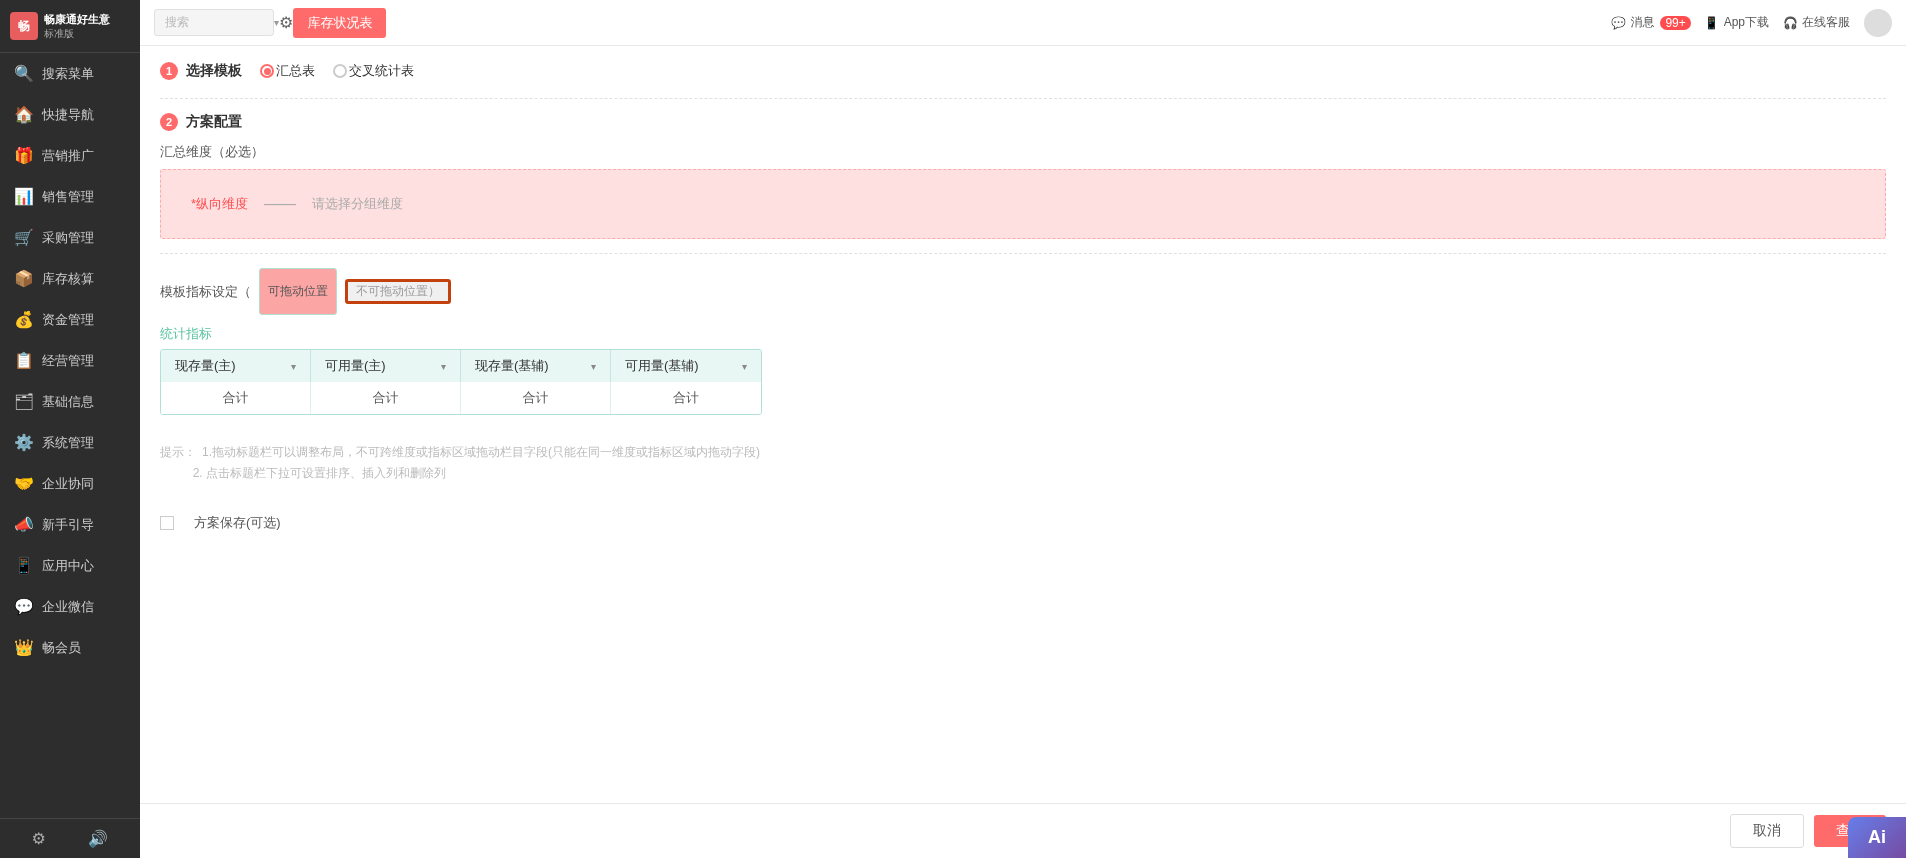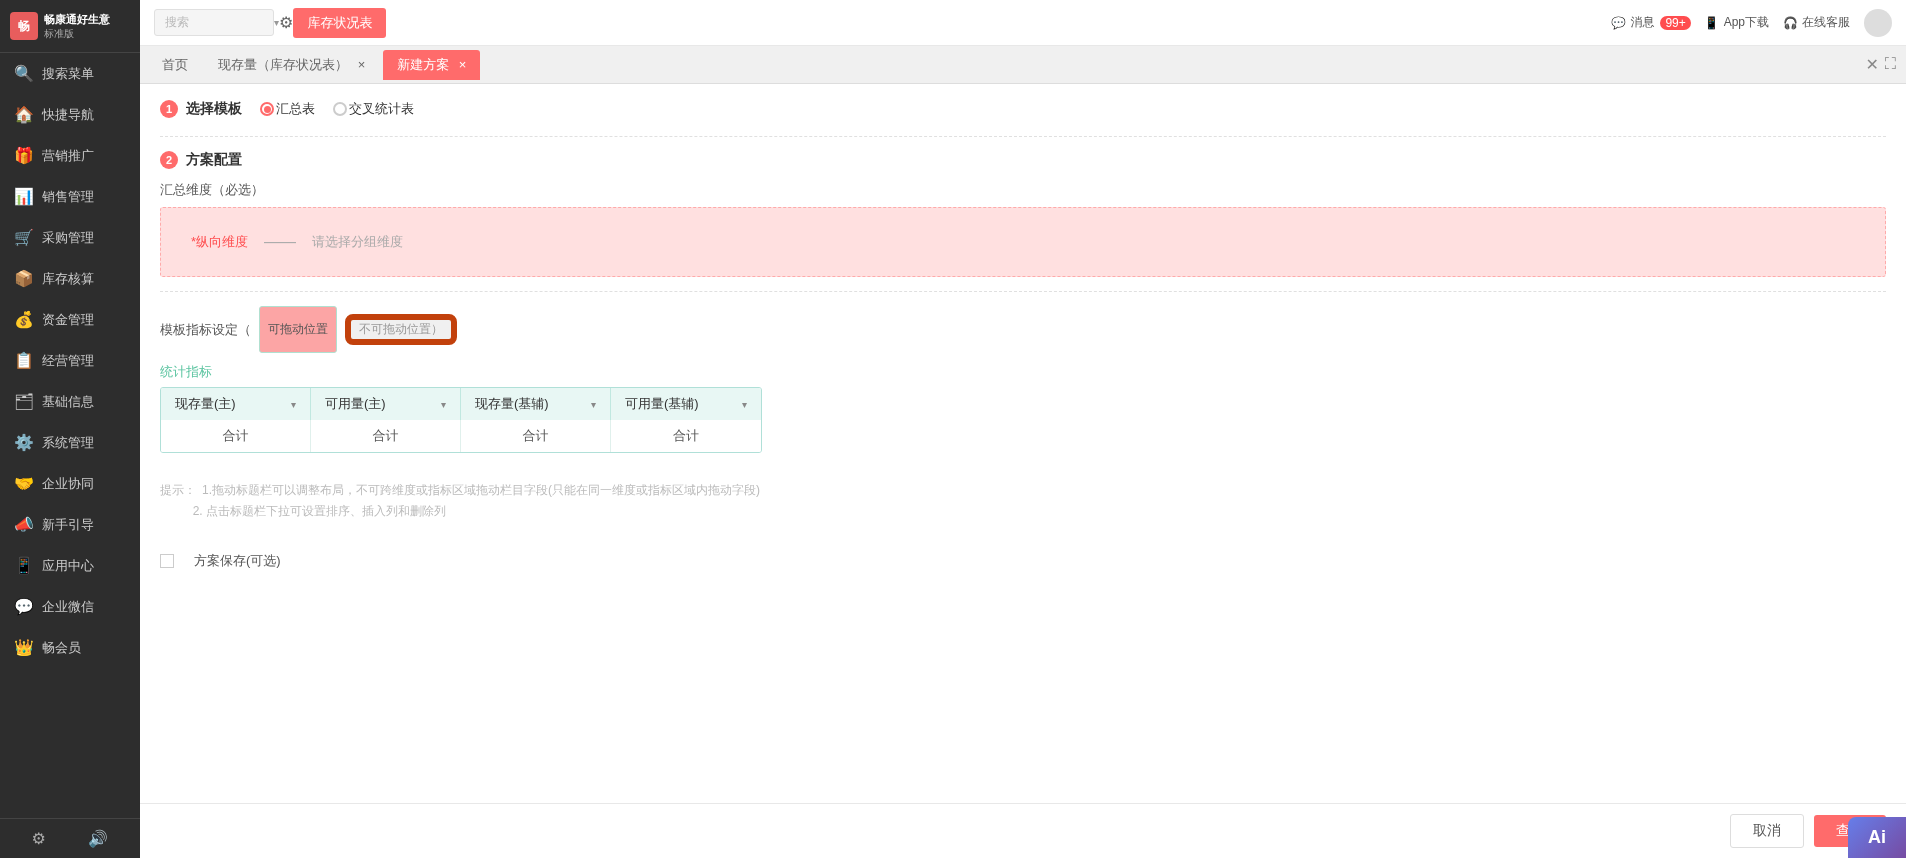--- a/index.html
+++ b/index.html
@@ -294,22 +294,22 @@
     .drag-badge {
       background: #fca5a5;
       border: 1px solid #b0e0d0;
       border-radius: 3px;
       padding: 14px 8px;
       font-size: 12px;
       color: #555;
     }
     .no-drag-badge {
       background: #f0f0f0;
-      border: 6px solid #c2410c;
-      border-radius: 8px;
+      border: 3px solid #c2410c;
+      border-radius: 3px;
       padding: 1px 8px;
       font-size: 12px;
       color: #999;
     }
 
     
     .stats-section-title {
       color: #5bc4a0;
       font-size: 13px;
       margin-bottom: 6px;
@@ -538,35 +538,20 @@
         <span>App下载</span>
       </div>
       <div class="top-bar-action">
         <span>🎧</span>
         <span>在线客服</span>
       </div>
       <div class="avatar"></div>
     </div>
   </div>
 
-  <div class="tab-bar">
-    <div class="tab-plain">首页</div>
-    <div class="tab">
-      <span>现存量（库存状况表）</span>
-      <span class="tab-close">×</span>
-    </div>
-    <div class="tab active">
-      <span>新建方案</span>
-      <span class="tab-close">×</span>
-    </div>
-    <div class="tab-bar-actions">
-      <span style="font-size:16px;color:#888;">✕</span>
-      <span style="font-size:16px;color:#888;">⛶</span>
-    </div>
-  </div>
 
   <div class="content-area">
 
     <div class="scheme-settings">
 
       <div class="section">
         <div class="section-title">
           <div class="section-num">1</div>
           <span class="section-label">选择模板</span>
           <div class="radio-group" style="margin-left:10px;">

